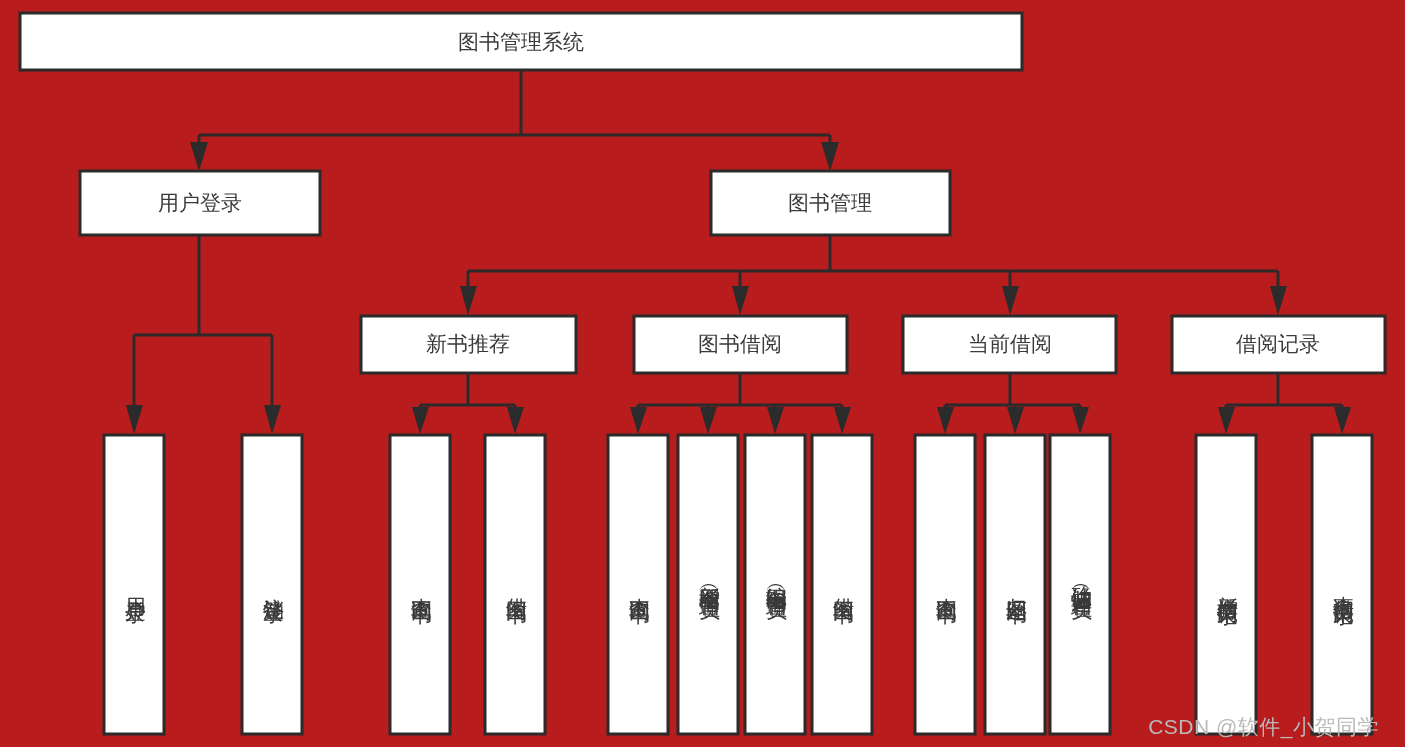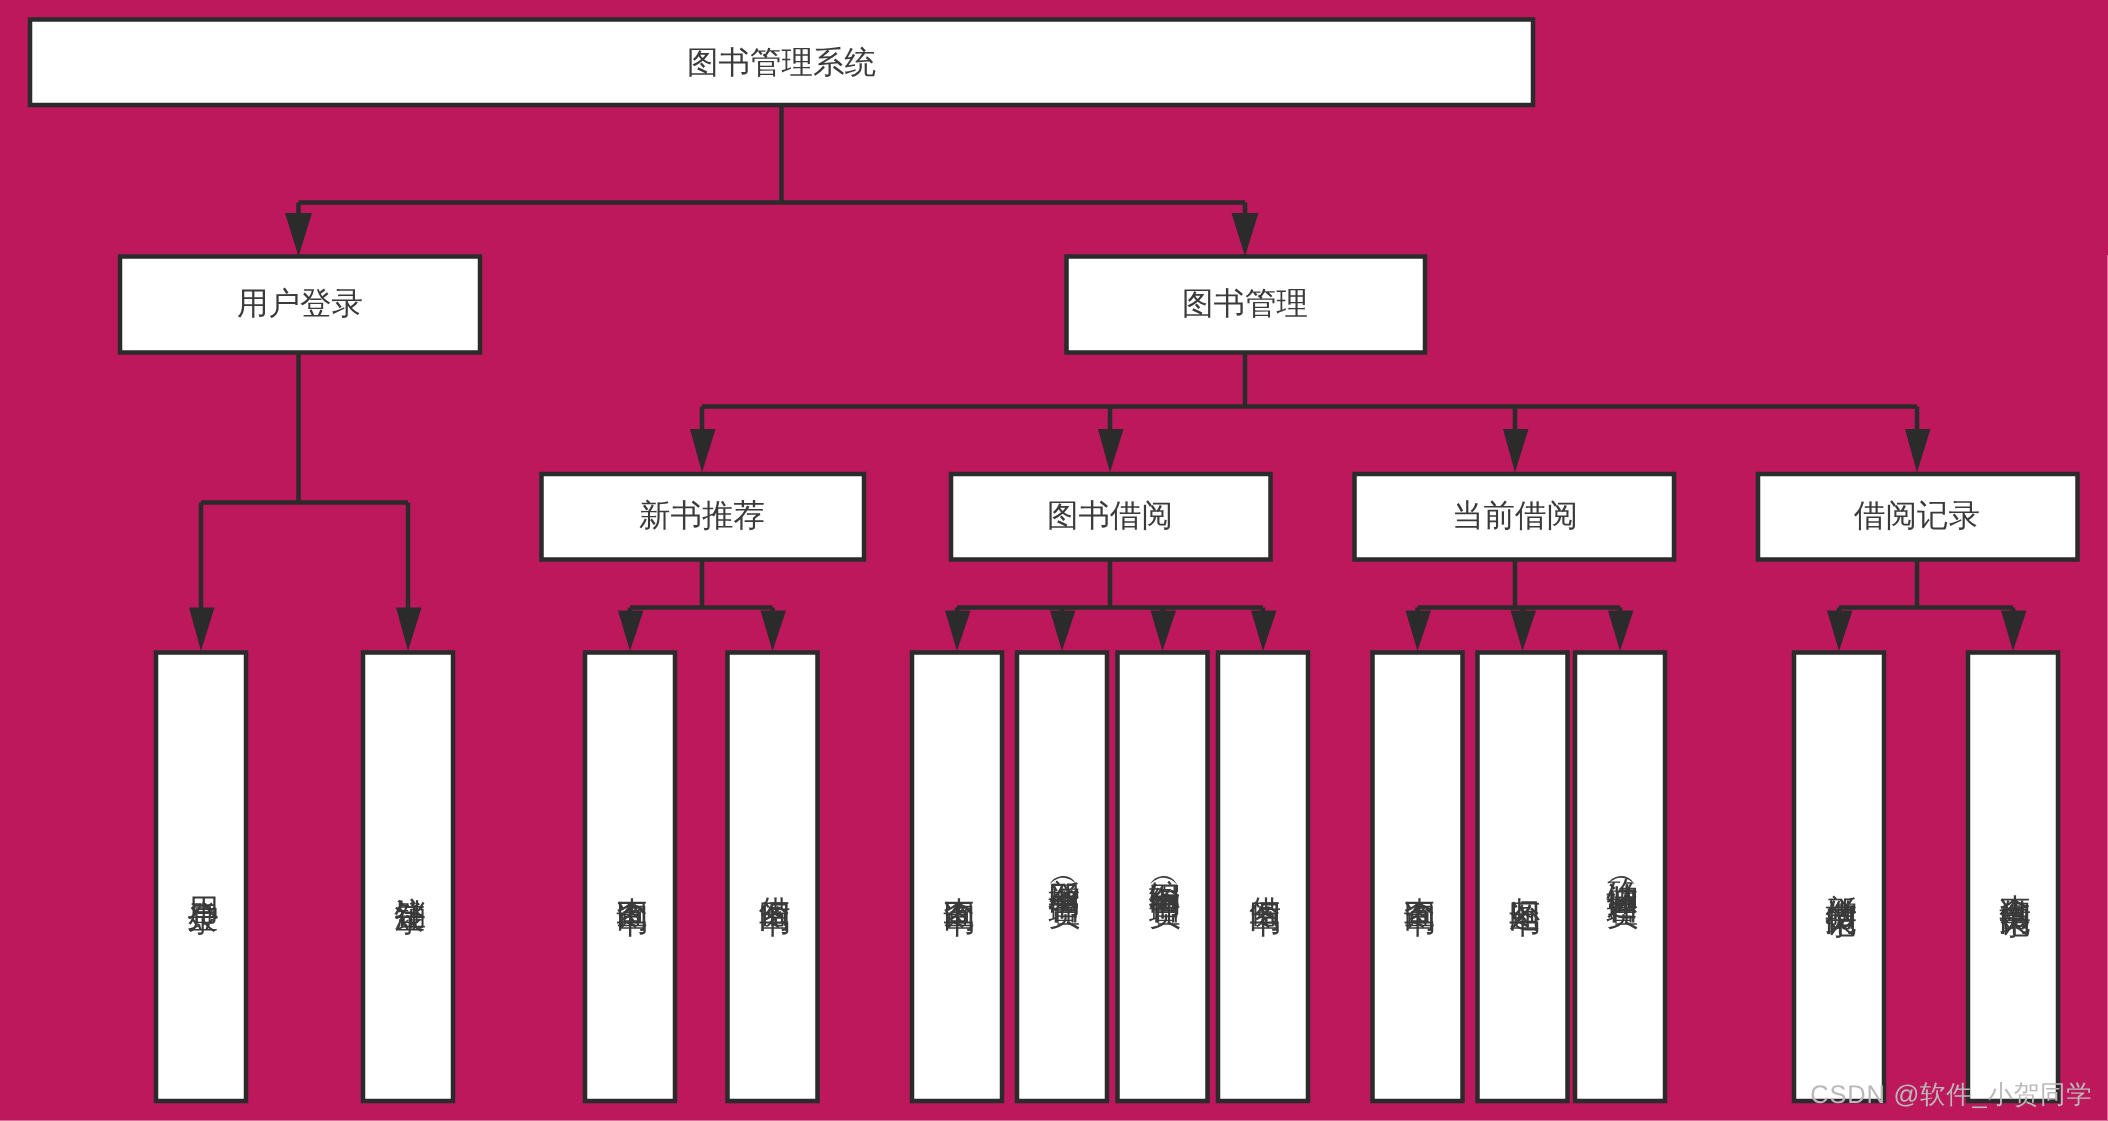--- a/index.html
+++ b/index.html
@@ -10,21 +10,21 @@
   body {
     width: 1405px;
     height: 747px;
     font-family: "Liberation Sans", "DejaVu Sans", sans-serif;
     overflow: hidden;
   }
   #diagram-root {
     position: relative;
     width: 1405px;
     height: 747px;
-    background: #be185d;
+    background: #b91c1c;
   }
   svg.flow-svg {
     position: absolute;
     top: 0;
     left: 0;
     width: 1405px;
     height: 747px;
   }
   .node-rect {
     fill: #ffffff;
@@ -50,24 +50,24 @@
   .edge-line {
     stroke: #2b2b2b;
     stroke-width: 3;
     fill: none;
   }
   .arrow-head {
     fill: #2b2b2b;
   }
   .watermark {
     position: absolute;
-    right: 10px;
+    right: 26px;
     bottom: 6px;
     font-family: "Liberation Sans", "DejaVu Sans", sans-serif;
-    font-size: 17px;
+    font-size: 21px;
     color: #b9b9b9;
     white-space: nowrap;
     letter-spacing: 0.5px;
     pointer-events: none;
     margin-top: 33px;
   }
 </style>
 </head>
 <body>
 

